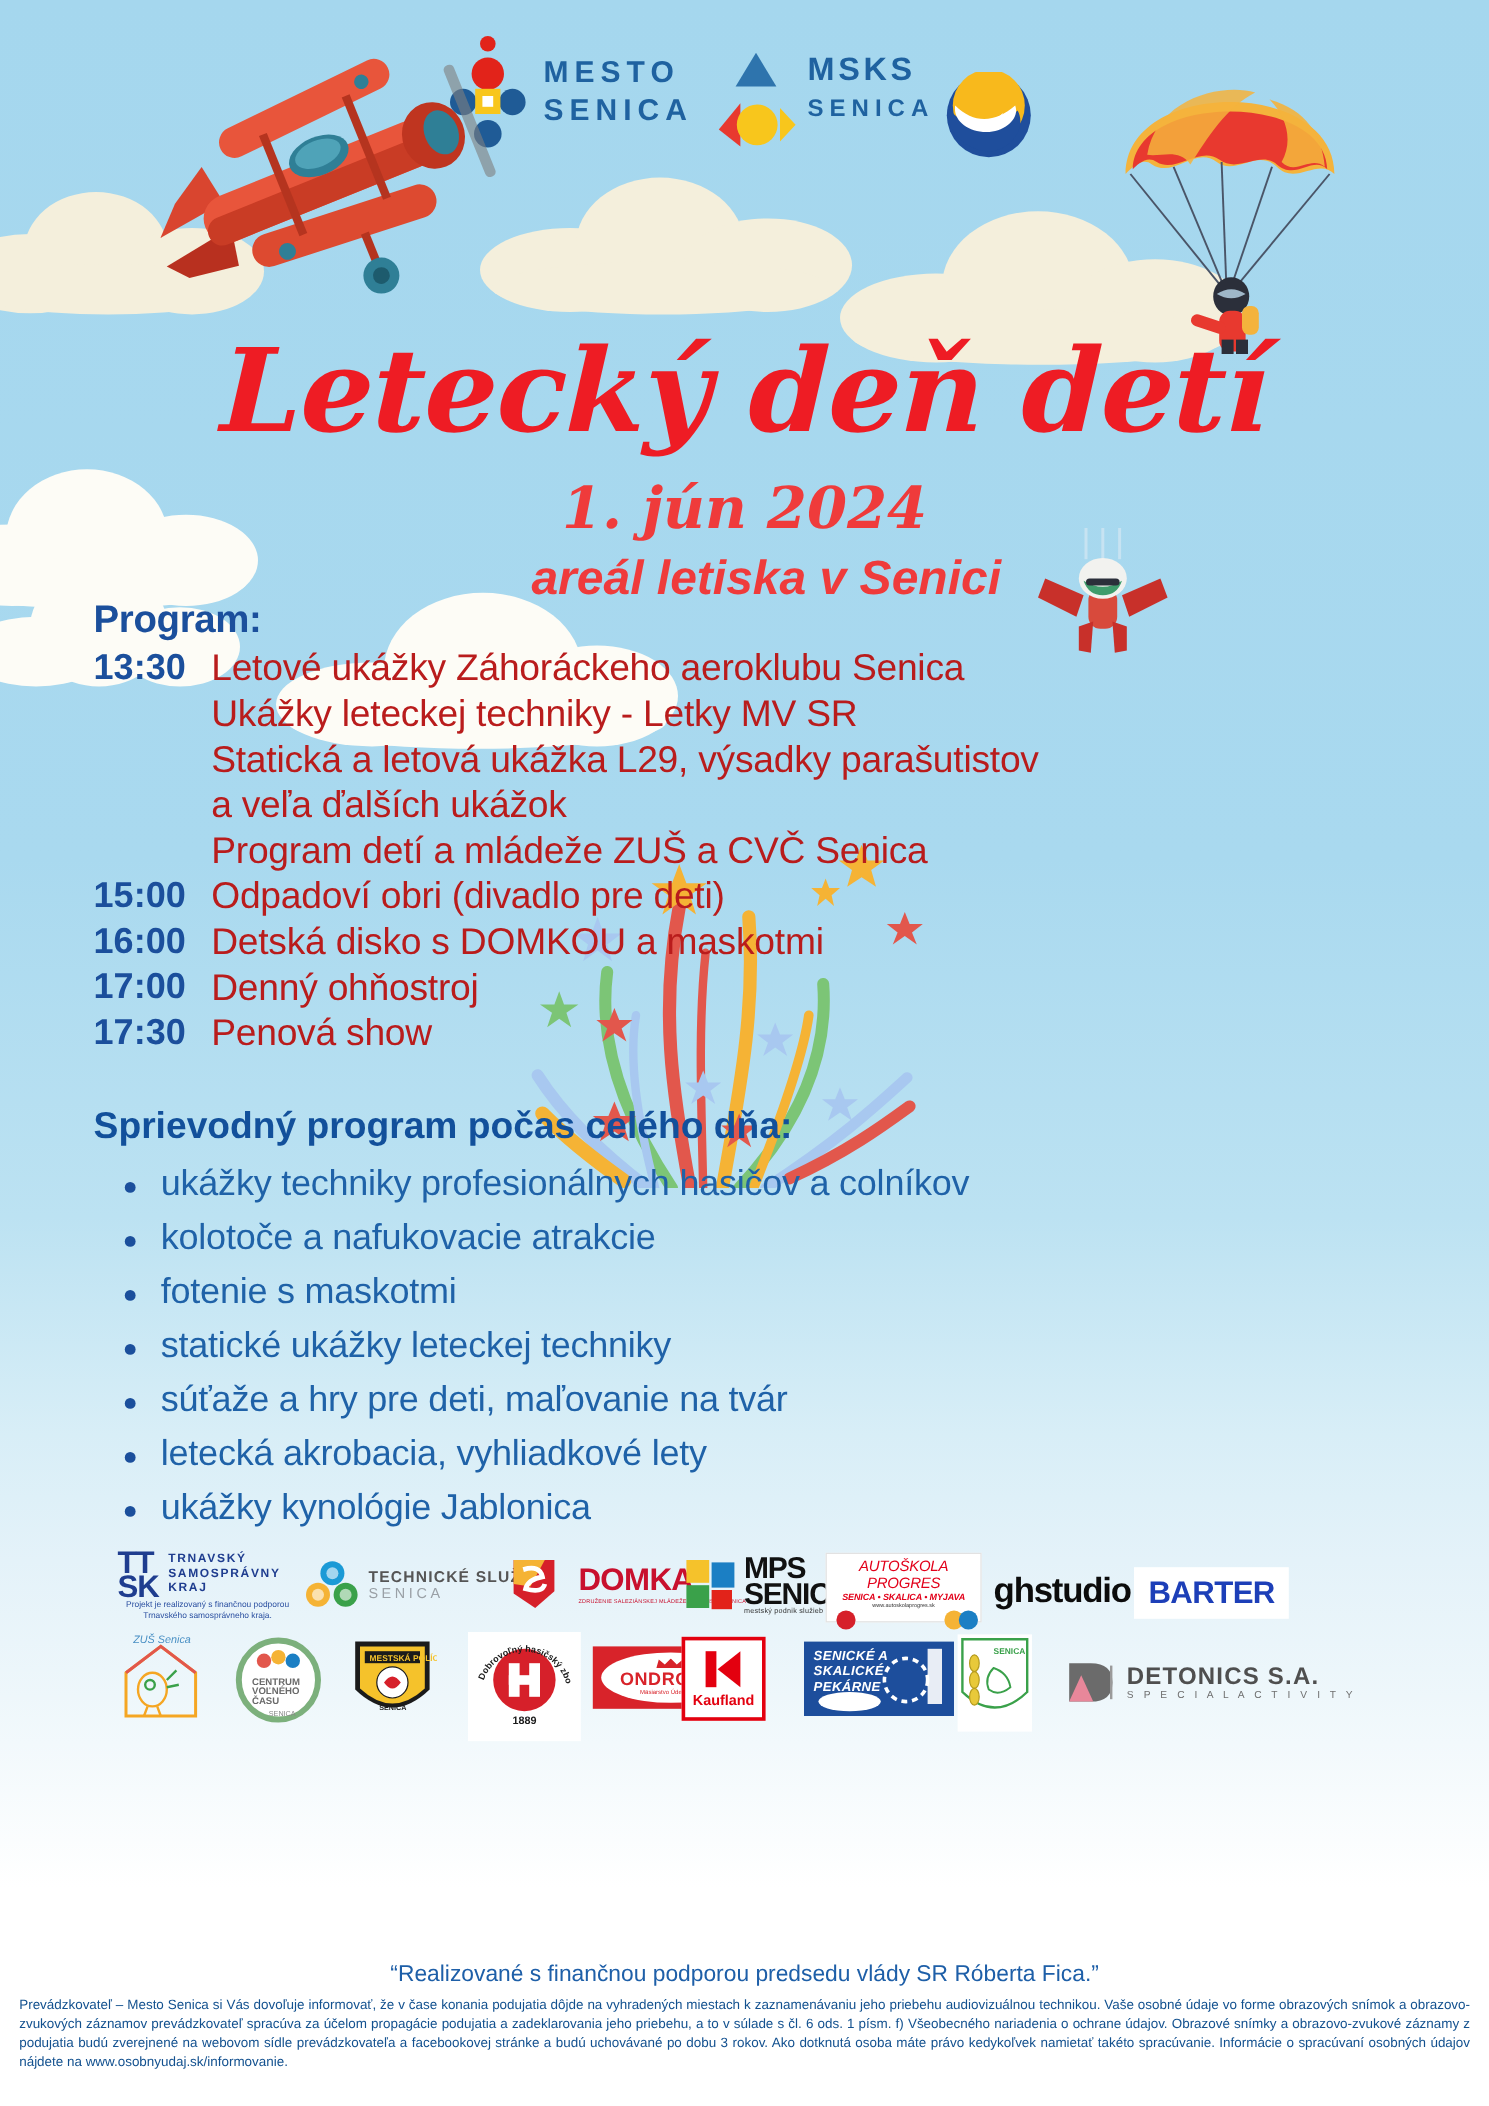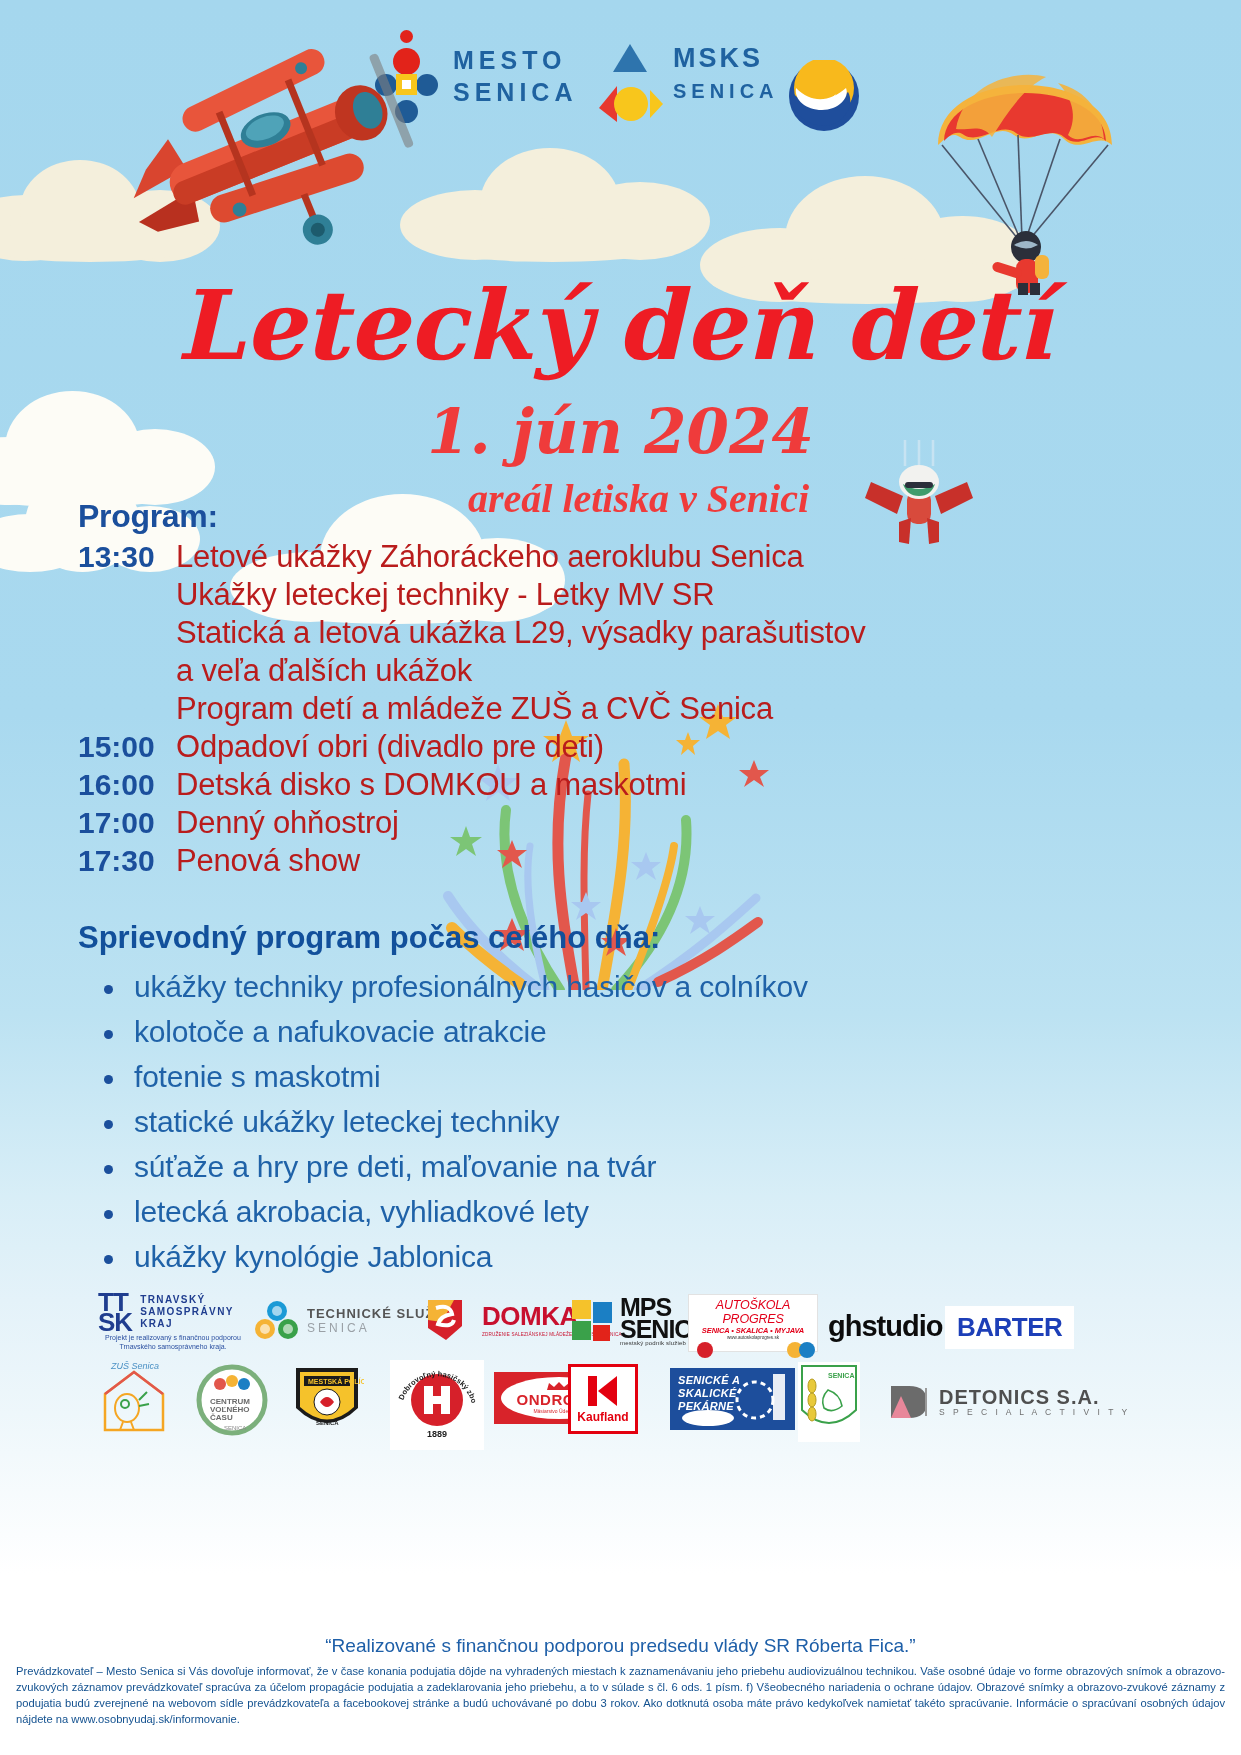--- a/index.html
+++ b/index.html
@@ -71,25 +71,25 @@
     font-size: 96px;
     color: #ee1c24;
     letter-spacing: -1px;
     line-height: 1.0;
     transform: skewX(-2deg);
   }
   .subtitle {
     margin-top: 22px;
     font-family: "DejaVu Serif", serif;
     font-style: italic; font-weight: 700;
-    font-size: 61px; color: #ef3b3b;
+    font-size: 48px; color: #ef3b3b;
   }
   .venue {
     margin-top: 8px;
-    font-family: Liberation Serif, serif;
+    font-family: Liberation Sans, sans-serif;
     font-style: italic; font-weight: 700;
     font-size: 40px; color: #ef3b3b; margin-left: 36px;
   }
 
   
   .fireworks { position: absolute; left: 370px; top: 660px; width: 430px; height: 330px; }
 
   
   .program { position: absolute; left: 78px; top: 498px; width: 900px; }
   .prog-head {

